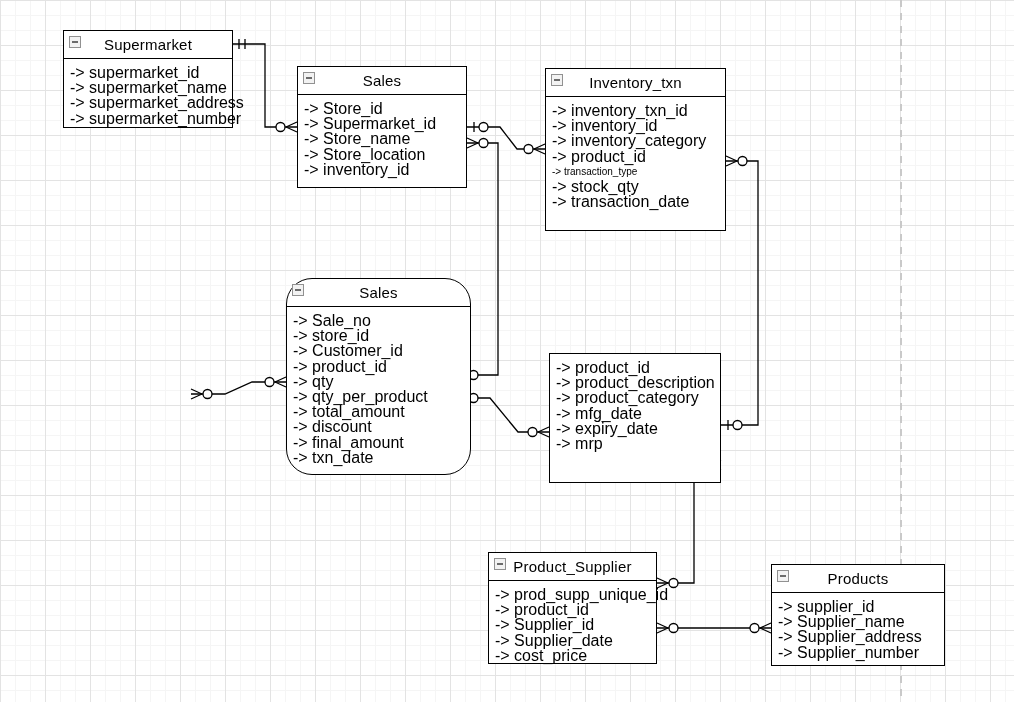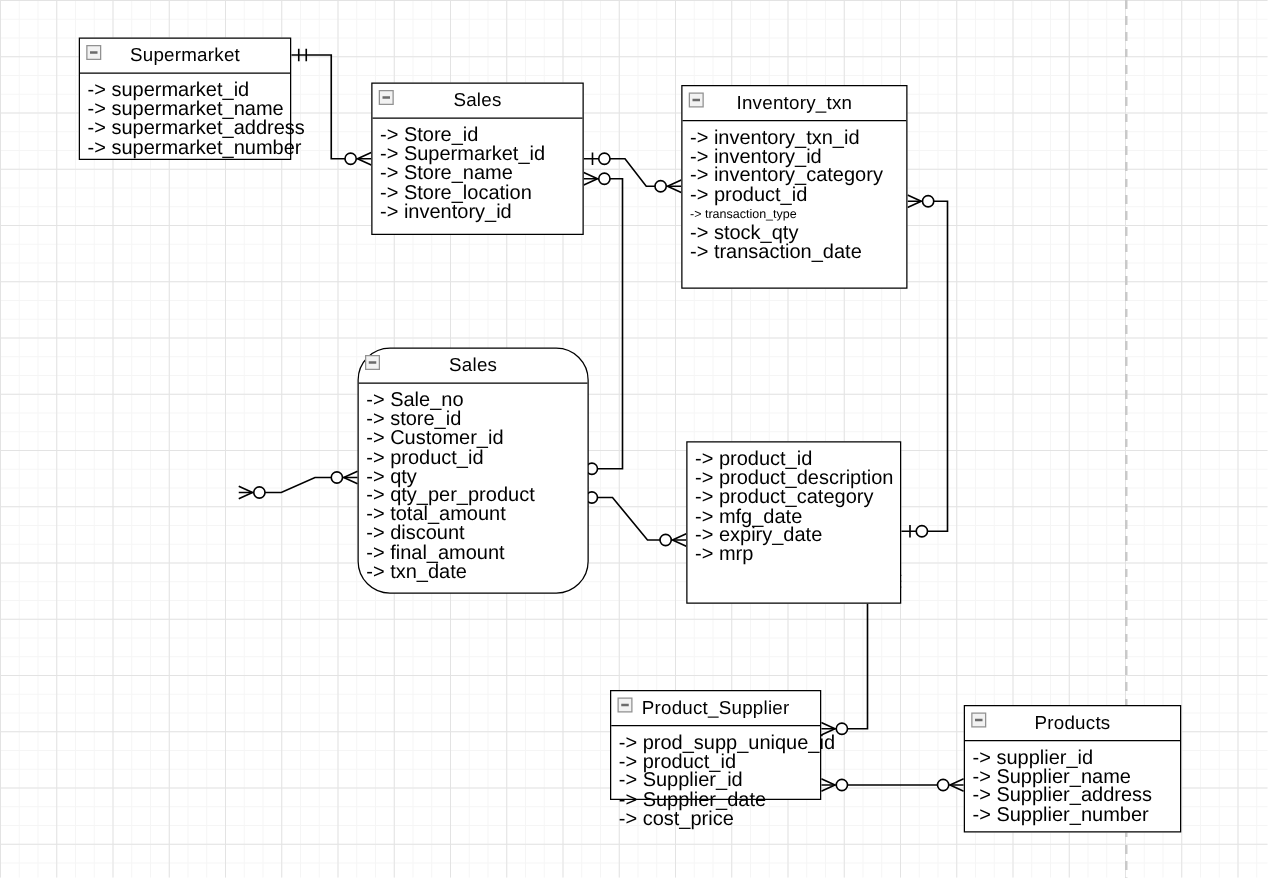--- a/index.html
+++ b/index.html
@@ -171,21 +171,21 @@
     <div class="entity" style="left: 549px; top: 353px; width: 172px; height: 130px;">
       <div class="ent-fields">
         <div class="field-row">-&gt; product_id</div>
         <div class="field-row">-&gt; product_description</div>
         <div class="field-row">-&gt; product_category</div>
         <div class="field-row">-&gt; mfg_date</div>
         <div class="field-row">-&gt; expiry_date</div>
         <div class="field-row">-&gt; mrp</div>
       </div>
     </div>
-    <div class="entity" style="left: 488px; top: 552px; width: 169px; height: 88px;">
+    <div class="entity" style="left: 488px; top: 552px; width: 169px; height: 112px;">
       <div class="ent-header">
         <span class="collapse"></span>
         <span class="ent-title">Product_Supplier</span>
       </div>
       <div class="ent-fields">
         <div class="field-row">-&gt; prod_supp_unique_id</div>
         <div class="field-row">-&gt; product_id</div>
         <div class="field-row">-&gt; Supplier_id</div>
         <div class="field-row">-&gt; Supplier_date</div>
         <div class="field-row">-&gt; cost_price</div>

